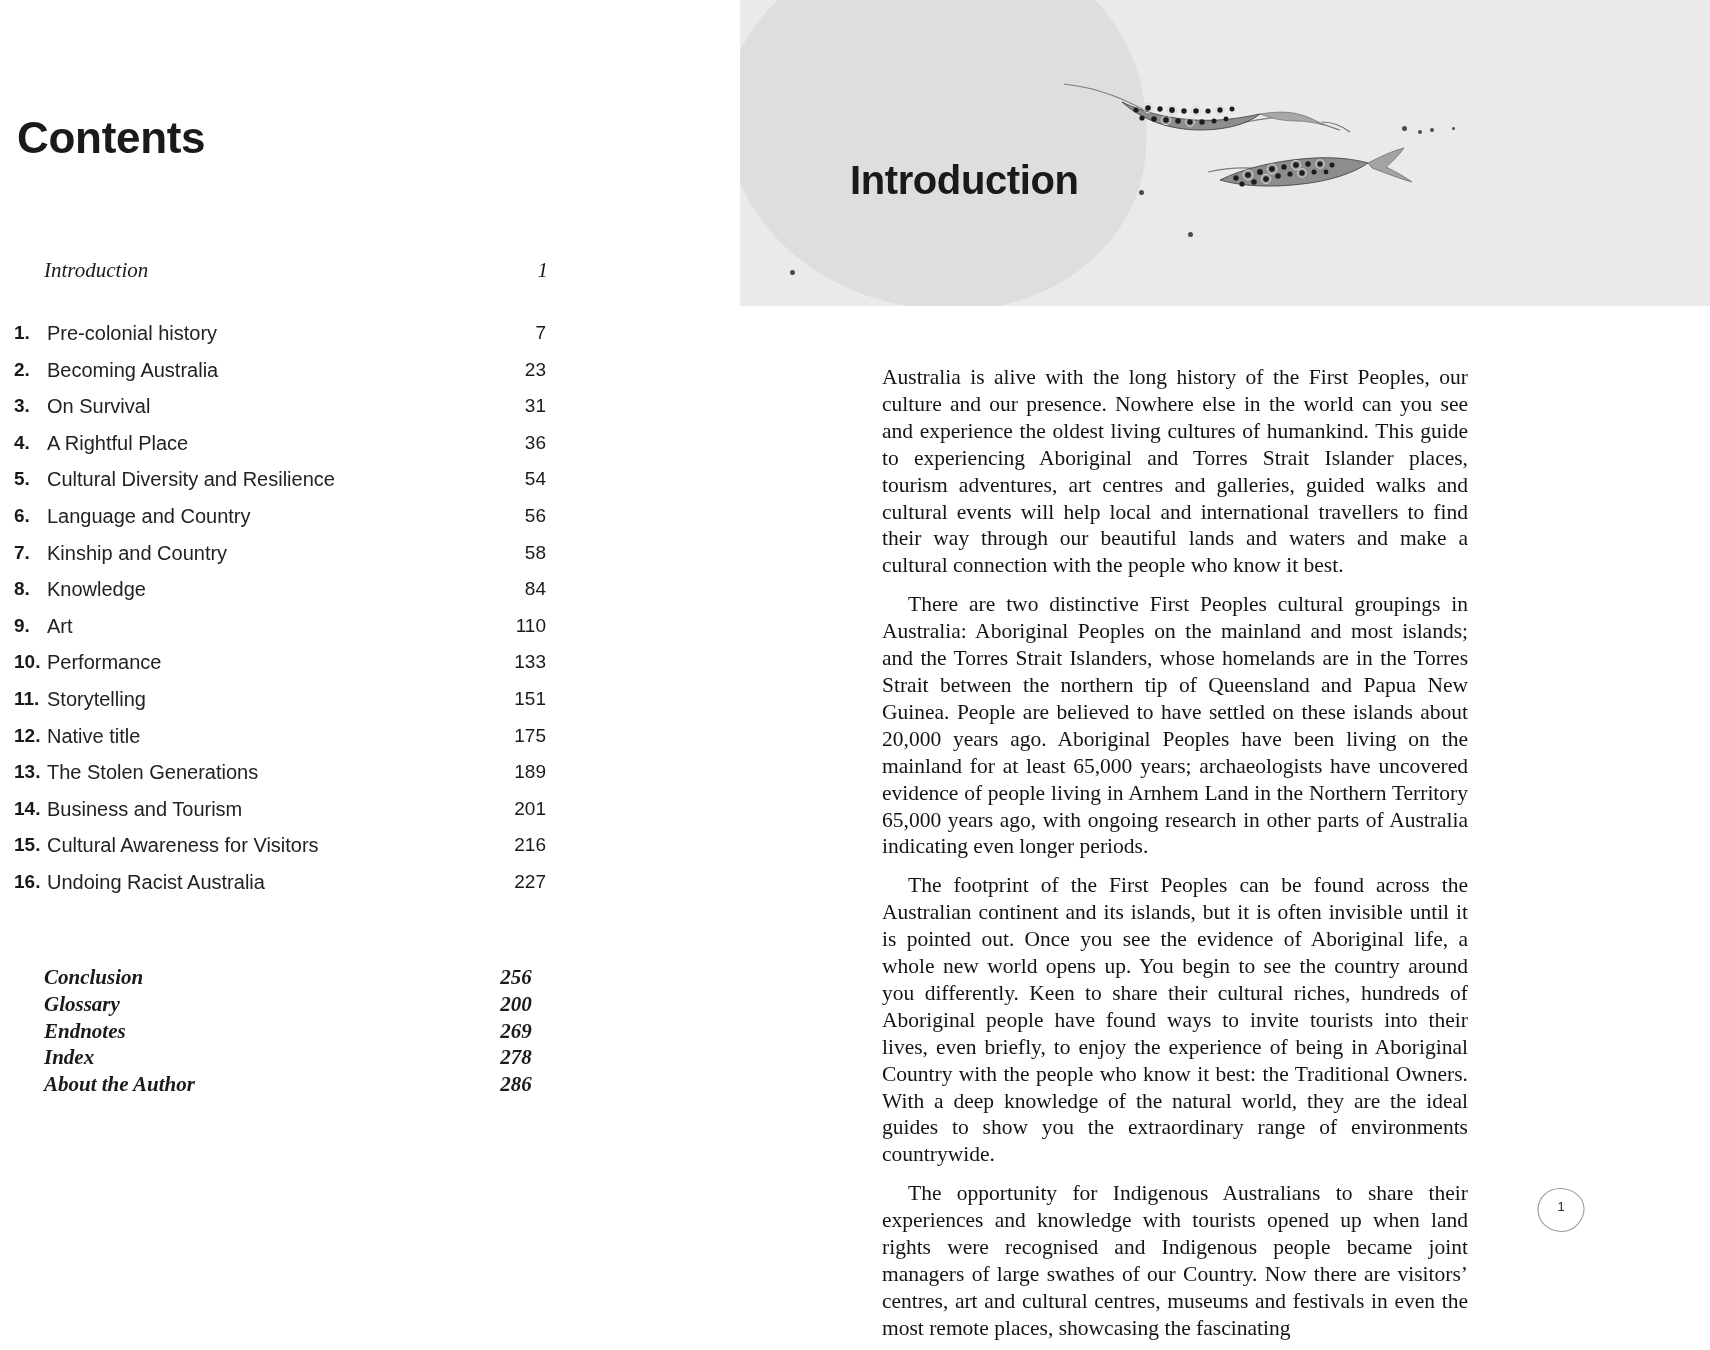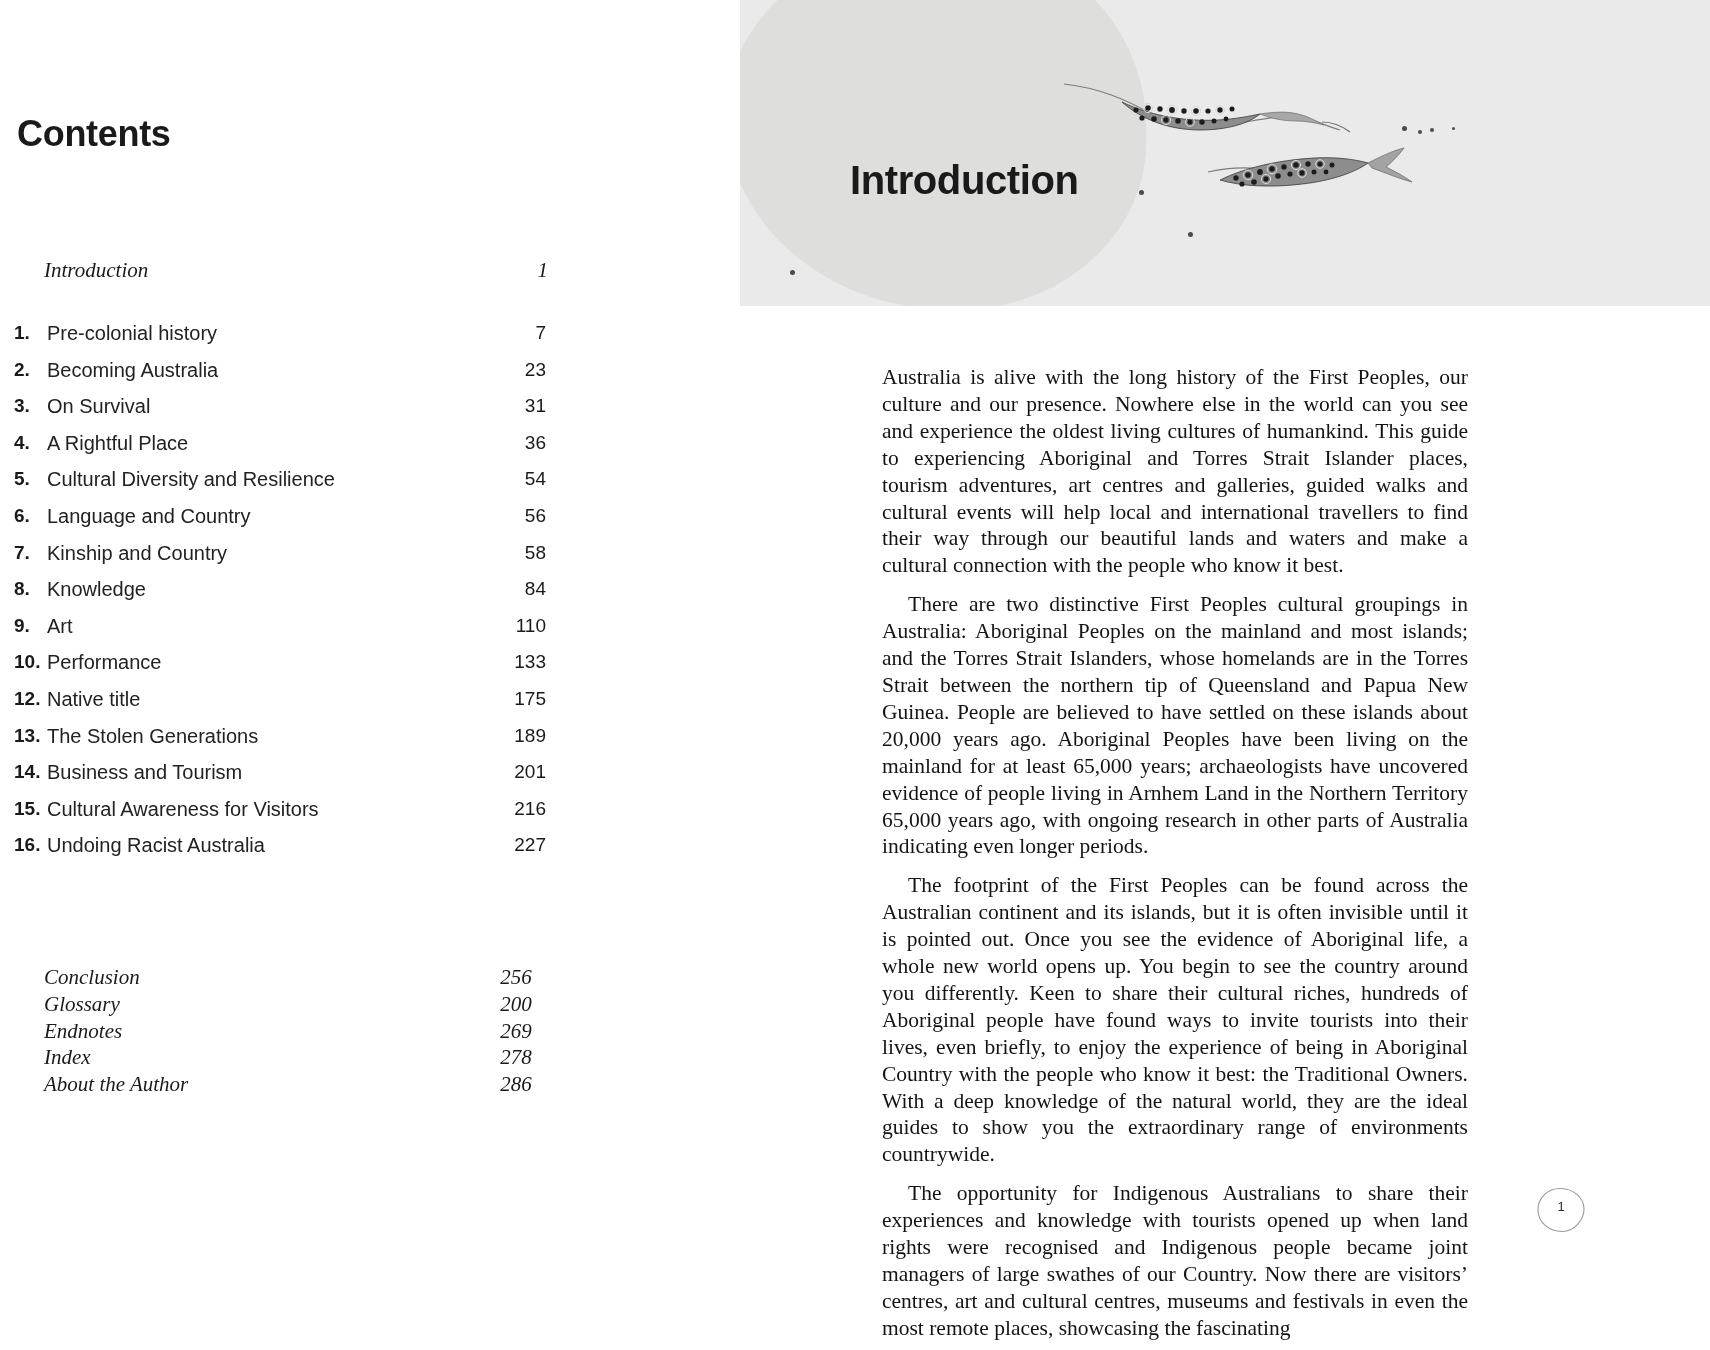--- a/index.html
+++ b/index.html
@@ -20,21 +20,21 @@
     position: absolute;
     left: 0; top: 0;
     width: 740px; height: 1350px;
     background: #ffffff;
   }
   #contents-title {
     position: absolute;
     left: 17px; top: 113px;
     font-family: "Liberation Sans", sans-serif;
     font-weight: bold;
-    font-size: 36px;
+    font-size: 44px;
     letter-spacing: -0.3px;
     color: #1a1a1a;
   }
   #toc {
     position: absolute;
     left: 0; top: 258px;
     width: 560px;
   }
   .toc-front {
     position: relative;
@@ -96,21 +96,21 @@
     font-family: "Liberation Sans", sans-serif;
     font-size: 19px;
     color: #1a1a1a;
   }
 
   #backmatter-list {
     position: absolute;
     left: 0; top: 965px;
     width: 560px;
     list-style: none;
-    margin: 0; padding: 0;
+    margin: 0; padding: 0; font-weight: bold;
   }
   .bm-row {
     position: relative;
     height: 26.8px;
     padding-left: 44px;
   }
   .bm-label {
     font-family: "Liberation Serif", "DejaVu Serif", serif;
     font-style: italic;
     font-size: 21px;
@@ -254,20 +254,25 @@
       </li>
       <li class="ch-row">
         <span class="ch-num">9.</span>
         <span class="ch-title">Art</span>
         <span class="ch-page">110</span>
       </li>
       <li class="ch-row">
         <span class="ch-num">10.</span>
         <span class="ch-title">Performance</span>
         <span class="ch-page">133</span>
+      </li>
+      <li class="ch-row">
+        <span class="ch-num">11.</span>
+        <span class="ch-title">Storytelling</span>
+        <span class="ch-page">151</span>
       </li>
       <li class="ch-row">
         <span class="ch-num">12.</span>
         <span class="ch-title">Native title</span>
         <span class="ch-page">175</span>
       </li>
       <li class="ch-row">
         <span class="ch-num">13.</span>
         <span class="ch-title">The Stolen Generations</span>
         <span class="ch-page">189</span>

